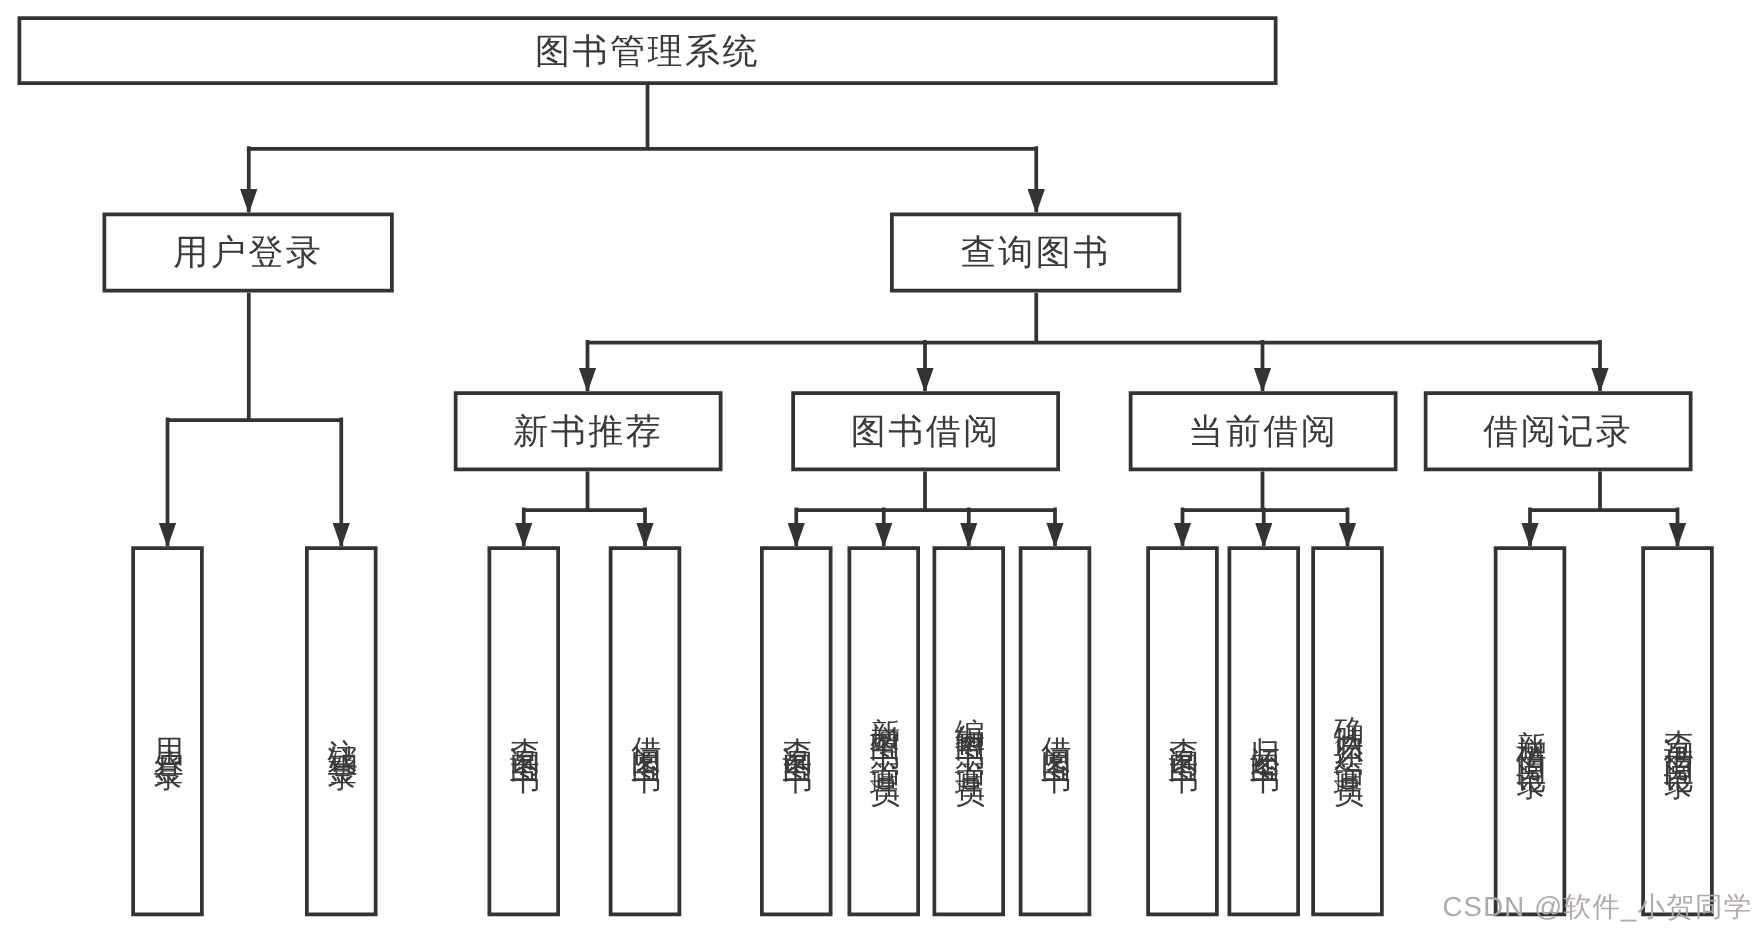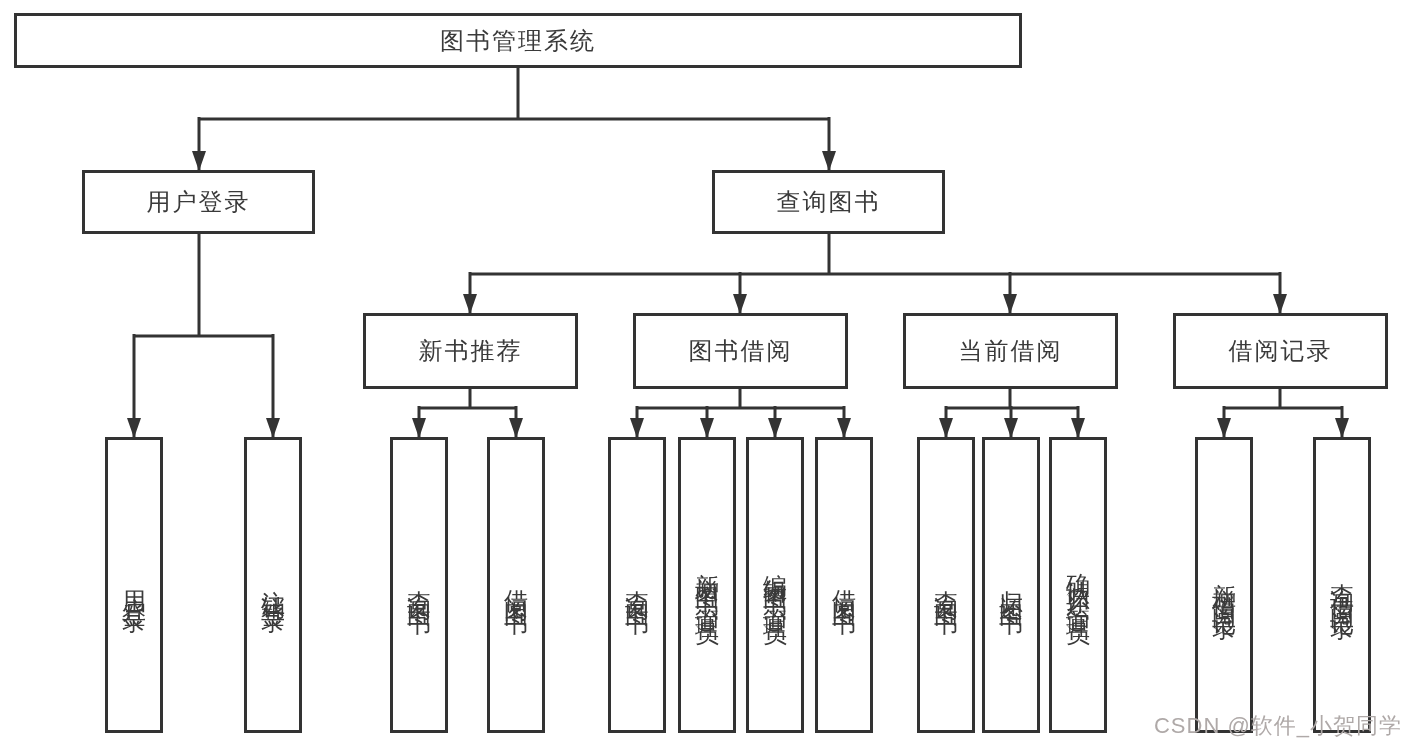--- a/index.html
+++ b/index.html
@@ -15,33 +15,33 @@
   .wires marker path { fill:var(--line,#333); stroke:none; }
 
   .node {
     position:absolute;
     background:#ffffff;
     border:3px solid var(--line,#333);
     box-sizing:border-box;
     display:flex; align-items:center; justify-content:center;
     color:var(--ink,#333);
   }
-  .hlabel { font-size:24px; letter-spacing:2px; white-space:nowrap; }
+  .hlabel { font-size:28px; letter-spacing:2px; white-space:nowrap; }
   .vlabel {
     writing-mode:vertical-rl;
     text-orientation:mixed;
     font-size:24px;
     letter-spacing:7px;
     line-height:1;
     white-space:nowrap;
   }
 
   .box-root   { left:14px;  top:13px;  width:1008px; height:55px; }
   .box-l1     { top:170px; width:233px; height:64px; }
-  .box-l2     { top:313px; width:215px; height:76px; }
+  .box-l2     { top:313px; width:215px; height:64px; }
   .leaf       { top:437px; width:58px;  height:296px; }
 
   .watermark {
     position:absolute;
     right:3px; bottom:6px;
     font-size:22px;
     letter-spacing:1px;
     color:var(--watermark,#afa9a8);
     white-space:nowrap;
     z-index:5;
@@ -107,21 +107,21 @@
 
   <div class="node box-l2" style="left:363px;">
     <span class="hlabel">新书推荐</span>
   </div>
   <div class="node box-l2" style="left:903px;">
     <span class="hlabel">当前借阅</span>
   </div>
   <div class="node box-l2" style="left:633px;">
     <span class="hlabel">图书借阅</span>
   </div>
-  <div class="node box-l2" style="left:1173px;">
+  <div class="node box-l2" style="left:1139px;">
     <span class="hlabel">借阅记录</span>
   </div>
 
   <div class="node leaf" style="left:105px;">
     <span class="vlabel">用户登录</span>
   </div>
   <div class="node leaf" style="left:244px;">
     <span class="vlabel">注销登录</span>
   </div>
 

